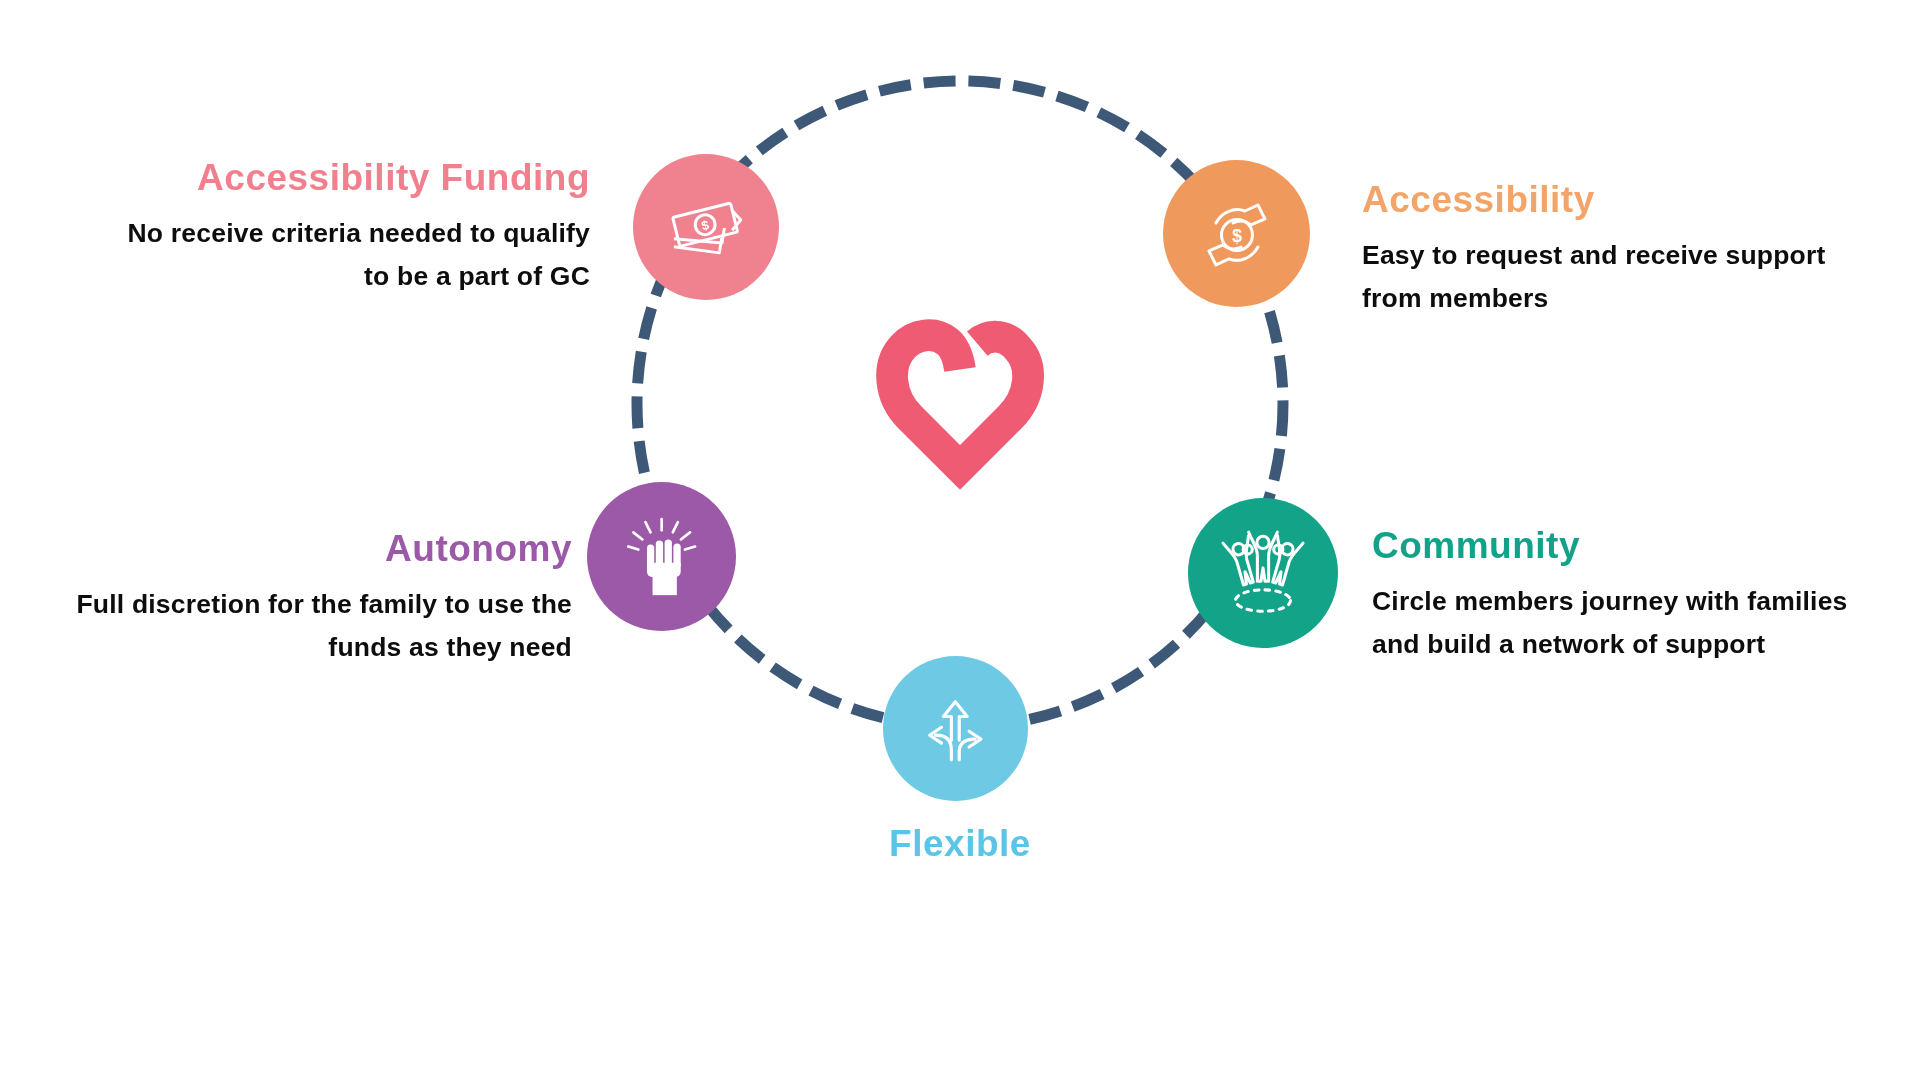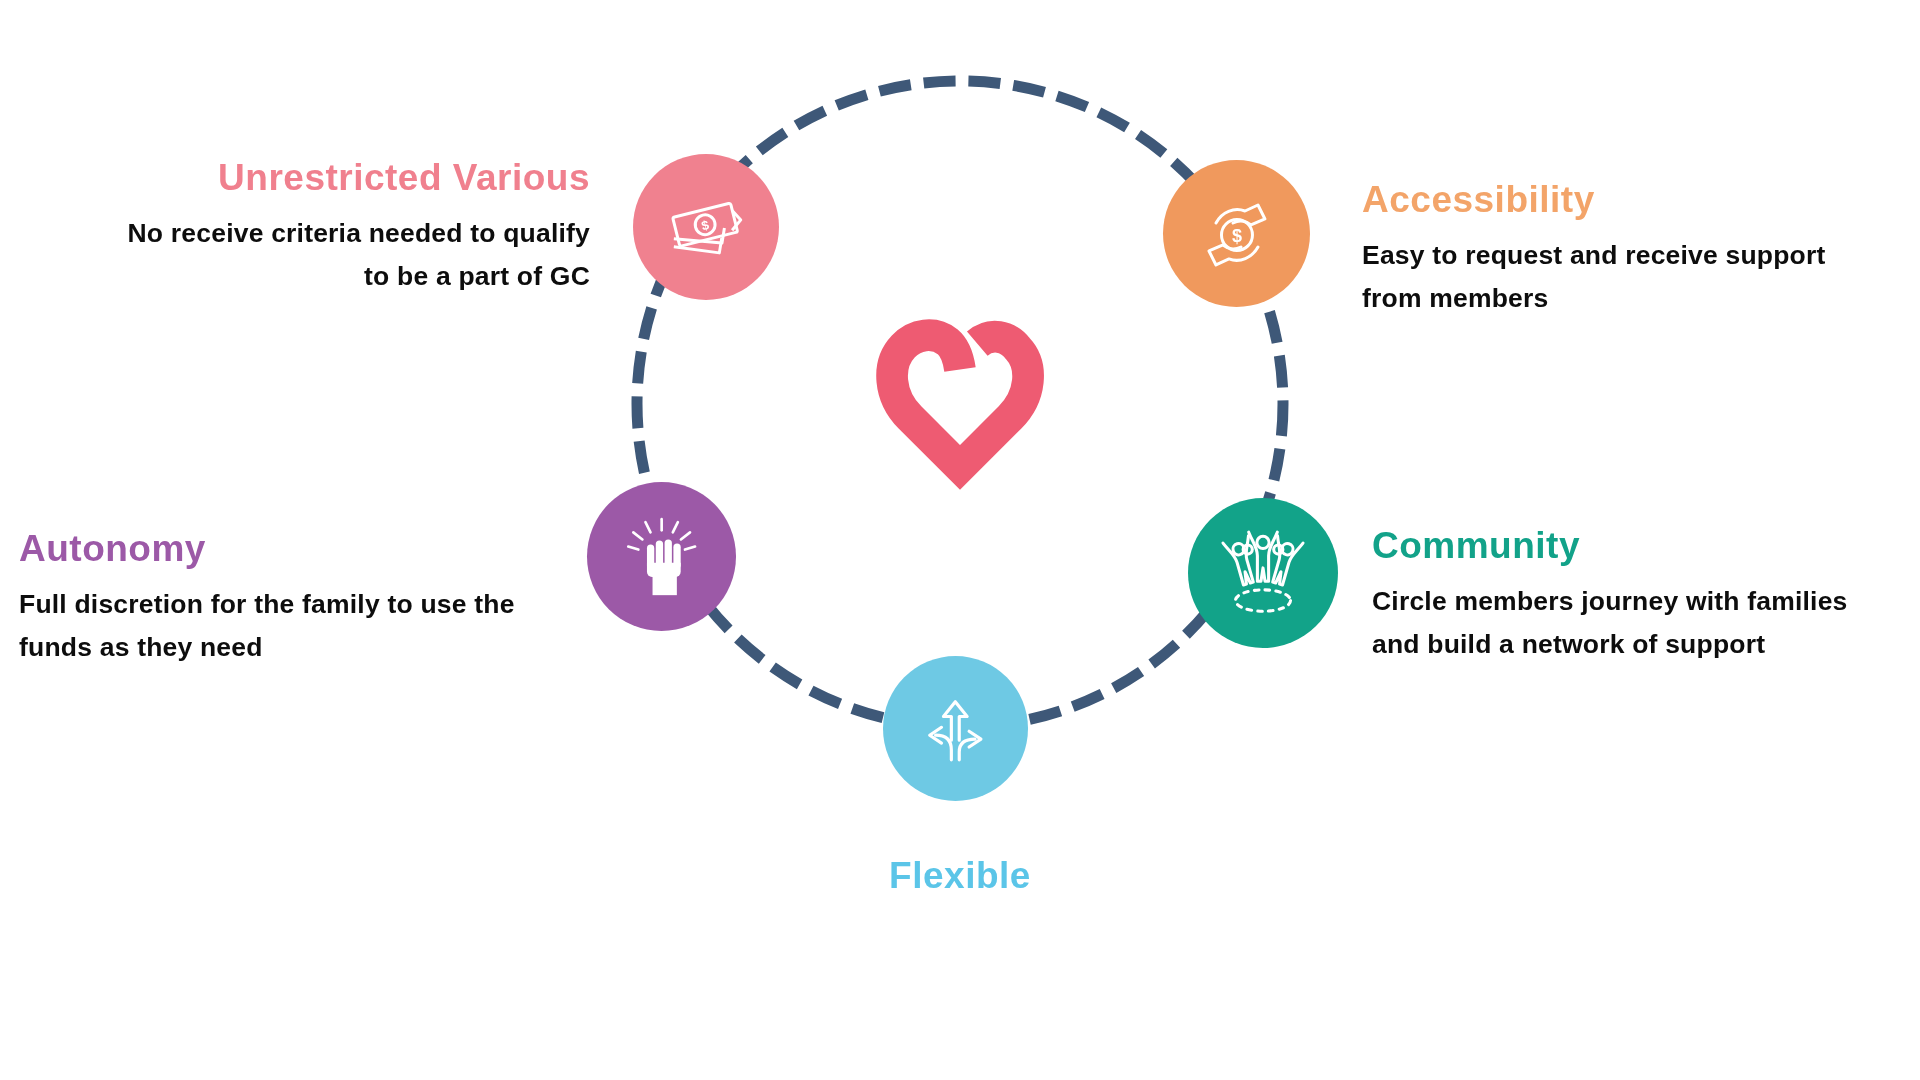--- a/index.html
+++ b/index.html
@@ -20,23 +20,23 @@
   #node-com {left:1188px;top:498px;width:150px;height:150px;}
   #node-flex{left:883px;top:656px;width:145px;height:145px;}
   .label{position:absolute;}
   .label h2{margin:0;font-size:37px;line-height:1.2;font-weight:700;letter-spacing:.5px;}
   .label p{
     margin:12px 0 0;font-size:26.5px;font-weight:700;color:#0d0d0d;
     line-height:1.62;white-space:pre-line;letter-spacing:.2px;
   }
   #label-uf  {left:10px;  top:156px;width:580px;text-align:right;}
   #label-acc {left:1362px;top:178px;width:580px;text-align:left;}
-  #label-aut {left:0px;   top:527px;width:572px;text-align:left;padding-left:19px;}
+  #label-aut {left:0px;   top:527px;width:572px;text-align:right;}
   #label-com {left:1372px;top:524px;width:580px;text-align:left;}
-  #label-flex{left:620px; top:822px;width:680px;text-align:center;margin-top:32px;}
+  #label-flex{left:620px; top:822px;width:680px;text-align:center;}
 </style>
 </head>
 <body>
 
 <div class="canvas">
 
   <svg class="ring-svg" viewBox="0 0 1920 1080">
     <circle cx="960" cy="404" r="323" fill="none" stroke-width="11" stroke-dasharray="32 13" style="stroke: rgb(62, 88, 120);"></circle>
   </svg>
 
@@ -117,21 +117,21 @@
         <path d="M46 62 L46 38 L38 38 L50 23 L62 38 L54 38 L54 62"></path>
         <path d="M46 82 L46 72 C46 61 40 57 30 57"></path>
         <path d="M36 49 L24 57 L36 65"></path>
         <path d="M54 82 L54 74 C54 64 61 61 70 61"></path>
         <path d="M64 53 L76 61 L64 69"></path>
       </g>
     </svg>
   </div>
 
   <div class="label" id="label-uf">
-    <h2 style="color: rgb(240, 128, 142);">Unrestricted Various</h2>
+    <h2 style="color: rgb(240, 128, 142);">Accessibility Funding</h2>
     <p>No receive criteria needed to qualify
 to be a part of GC</p>
   </div>
 
   <div class="label" id="label-acc">
     <h2 style="color: rgb(243, 164, 105);">Accessibility</h2>
     <p>Easy to request and receive support
 from members</p>
   </div>
 

